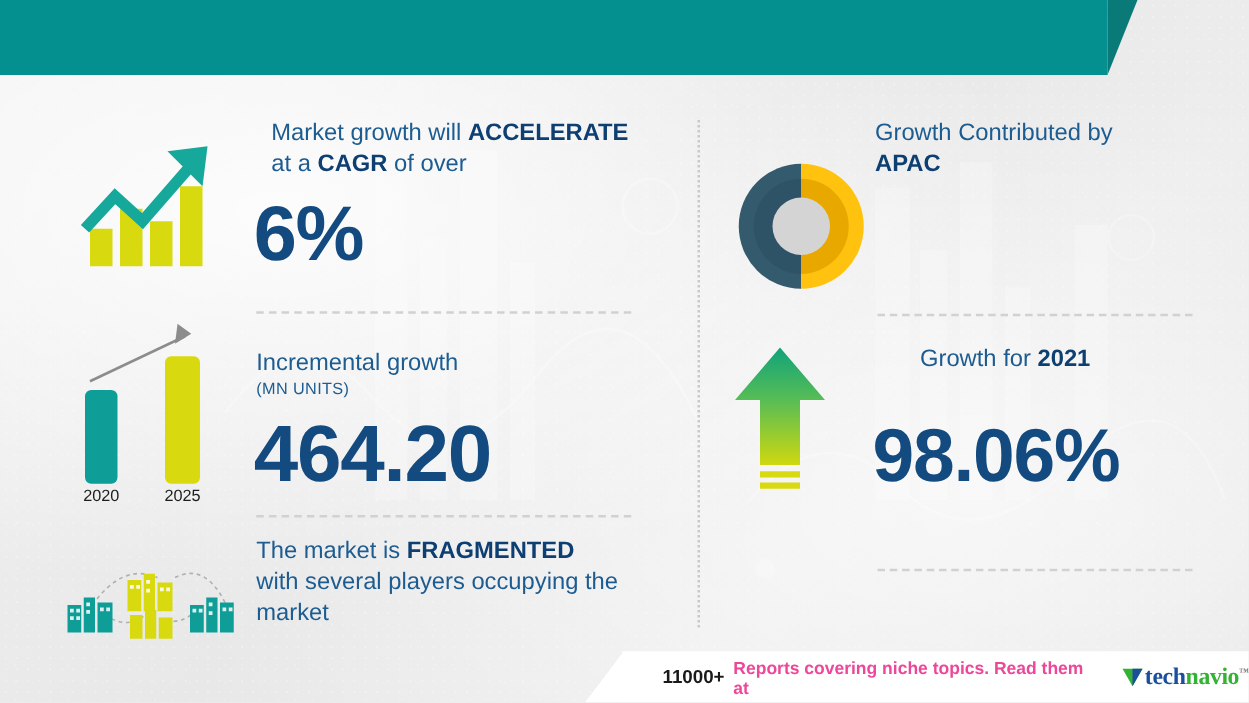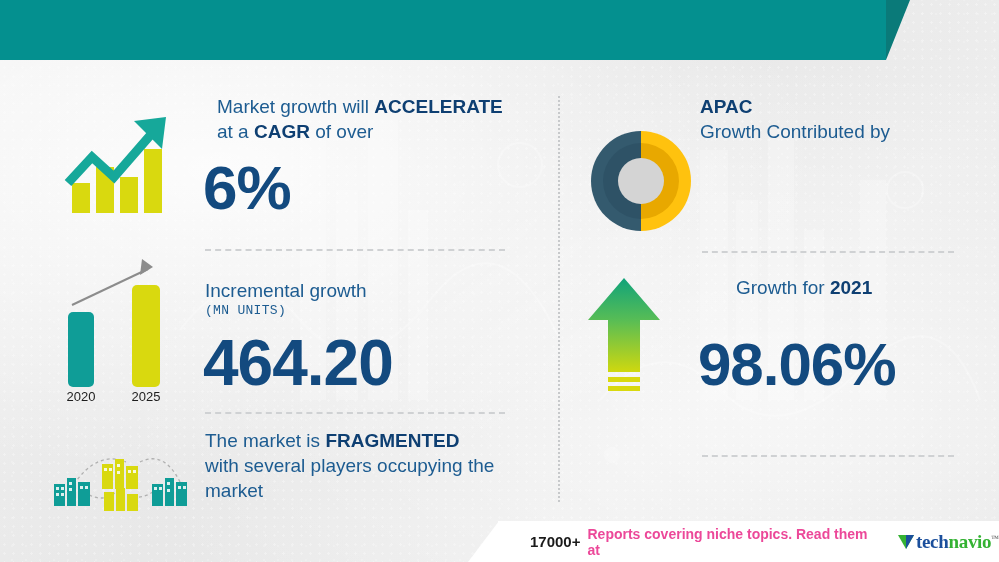--- a/index.html
+++ b/index.html
@@ -68,21 +68,21 @@
   .sep-r2{left:702px;top:455px;width:252px;}
 
   
   .lead{
     color:#1d5c91;font-size:19px;line-height:25px;font-weight:normal;
   }
   .lead b{color:#0e3f72;font-weight:bold;}
   .bignum{
     color:#134a7f;font-weight:bold;letter-spacing:-1px;
   }
-  .sub-unit{color:#1d5c91;font-size:13px;letter-spacing:.3px;font-family:Liberation Mono, monospace;}
+  .sub-unit{color:#1d5c91;font-size:13px;letter-spacing:.3px;}
 
   
   .blk{position:absolute;}
   .b1-text{left:205px;top:94px;width:330px;margin-left:12px;}
   .b1-num{left:203px;top:152px;font-size:62px;}
   .b2-text{left:205px;top:278px;width:330px;}
   .b2-num{left:203px;top:326px;font-size:64px;}
   .b3-text{left:205px;top:428px;width:340px;}
   .b4-text{left:700px;top:94px;width:270px;}
   .b4-num{left:698px;top:161px;font-size:62px;}
@@ -256,22 +256,22 @@
 
   <svg class="icon ic-donut" width="106" height="106" viewBox="0 0 106 106">
     <path d="M53 3 A50 50 0 0 0 53 103 Z" fill="#345a6e"></path>
     <path d="M53 3 A50 50 0 0 1 53 103 Z" fill="#ffc20e"></path>
     <path d="M53 15 A38 38 0 0 0 53 91 Z" fill="#2e5266"></path>
     <path d="M53 15 A38 38 0 0 1 53 91 Z" fill="#e8a800"></path>
     <circle cx="53" cy="53" r="23" fill="#d4d4d4"></circle>
   </svg>
 
   <div class="blk b4-text">
+    <div class="lead">Growth Contributed by</div>
     <div class="lead"><b>APAC</b></div>
-    <div class="lead">Growth Contributed by</div>
   </div>
 
   <svg class="icon ic-arrow" width="76" height="122" viewBox="0 0 76 122">
     <defs>
       <linearGradient id="arrGrad" x1="0" y1="0" x2="0" y2="1">
         <stop offset="0%" stop-color="#10a37a"></stop>
         <stop offset="45%" stop-color="#58bd55"></stop>
         <stop offset="100%" stop-color="#cfd80f"></stop>
       </linearGradient>
     </defs>
@@ -281,21 +281,21 @@
   </svg>
 
   <div class="blk b5-text lead">
     <span>Growth for </span><b>2021</b>
   </div>
   <div class="blk b5-num bignum">98.06%</div>
 
   <div class="footer-cut"></div>
   <div class="footer">
     <div class="footer-inner">
-      <span class="f-count">17000+</span>
+      <span class="f-count">11000+</span>
       <span class="f-text">Reports covering niche topics. Read  them at</span>
       <span class="f-logo">
         <svg width="19" height="19" viewBox="0 0 19 19">
           <path d="M1 3 L17 3 L9 17 Z" fill="#34b233"></path>
           <path d="M9 3 L17 3 L9 17 Z" fill="#1b4f9c"></path>
         </svg>
         <span class="f-logo-text">
           <span class="lg-tech">tech</span><span class="lg-navio">navio</span><span class="lg-tm">™</span>
         </span>
       </span>

